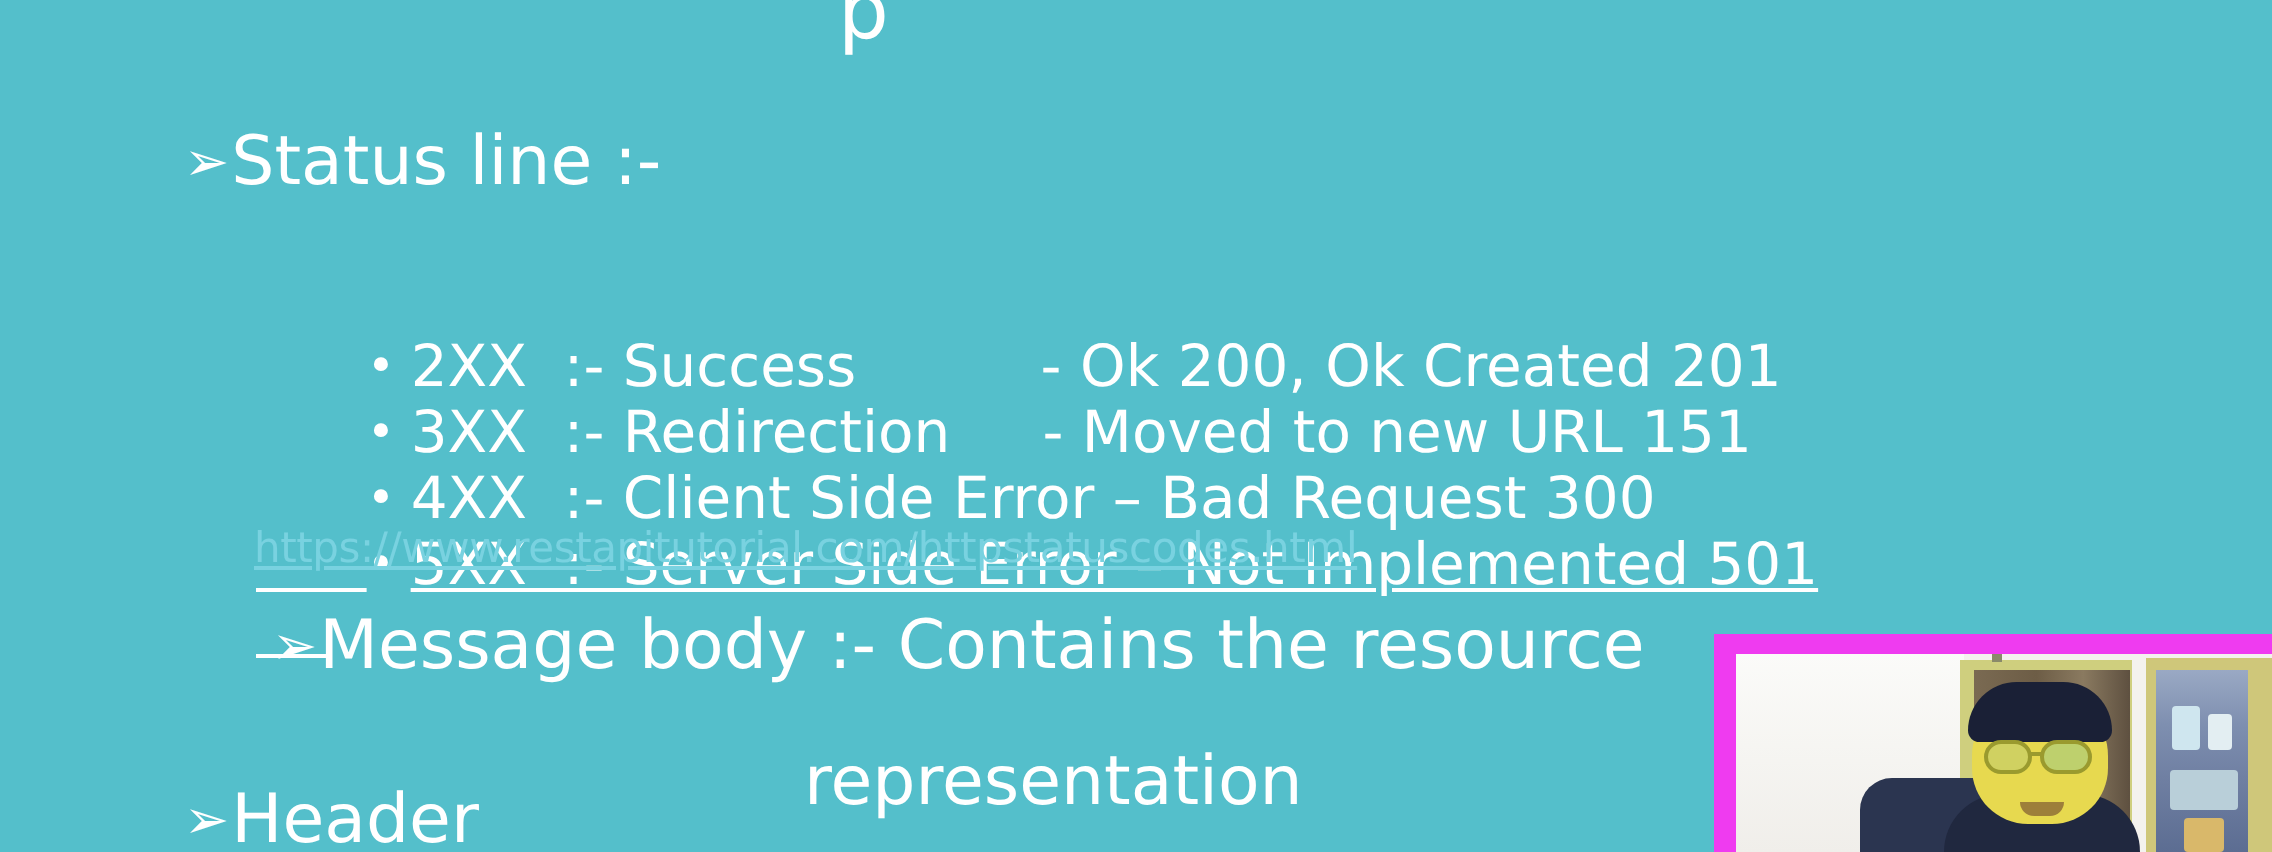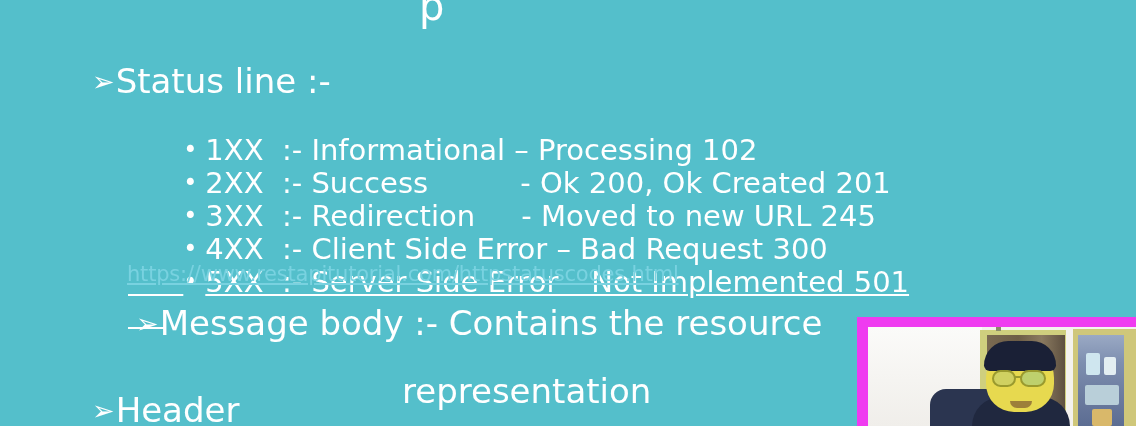--- a/index.html
+++ b/index.html
@@ -249,30 +249,27 @@
 <div id="slide">
 
   <div class="title-fragment">p</div>
 
   <div class="content">
 
     <div class="lvl1" style="left:92px; top:62px;">
       <span class="arrow">➢</span><span>Status line :-</span>
     </div>
 
-    <div class="sub" style="left:128px; top:101px;">
-      <span class="dot">•</span><span>1XX  :- Informational – Processing 102</span>
-    </div>
 
     <div class="sub" style="left:128px; top:134px;">
       <span class="dot">•</span><span>2XX  :- Success          - Ok 200, Ok Created 201</span>
     </div>
 
     <div class="sub" style="left:128px; top:167px;">
-      <span class="dot">•</span><span>3XX  :- Redirection     - Moved to new URL 245</span>
+      <span class="dot">•</span><span>3XX  :- Redirection     - Moved to new URL 151</span>
     </div>
 
     <div class="sub" style="left:128px; top:200px;">
       <span class="dot">•</span><span>4XX  :- Client Side Error – Bad Request 300</span>
     </div>
 
     <div class="sub" style="left:128px; top:233px;text-decoration:underline;">
       <span class="dot">•</span><span>5XX  :- Server Side Error – Not Implemented 501</span>
     </div>
 

